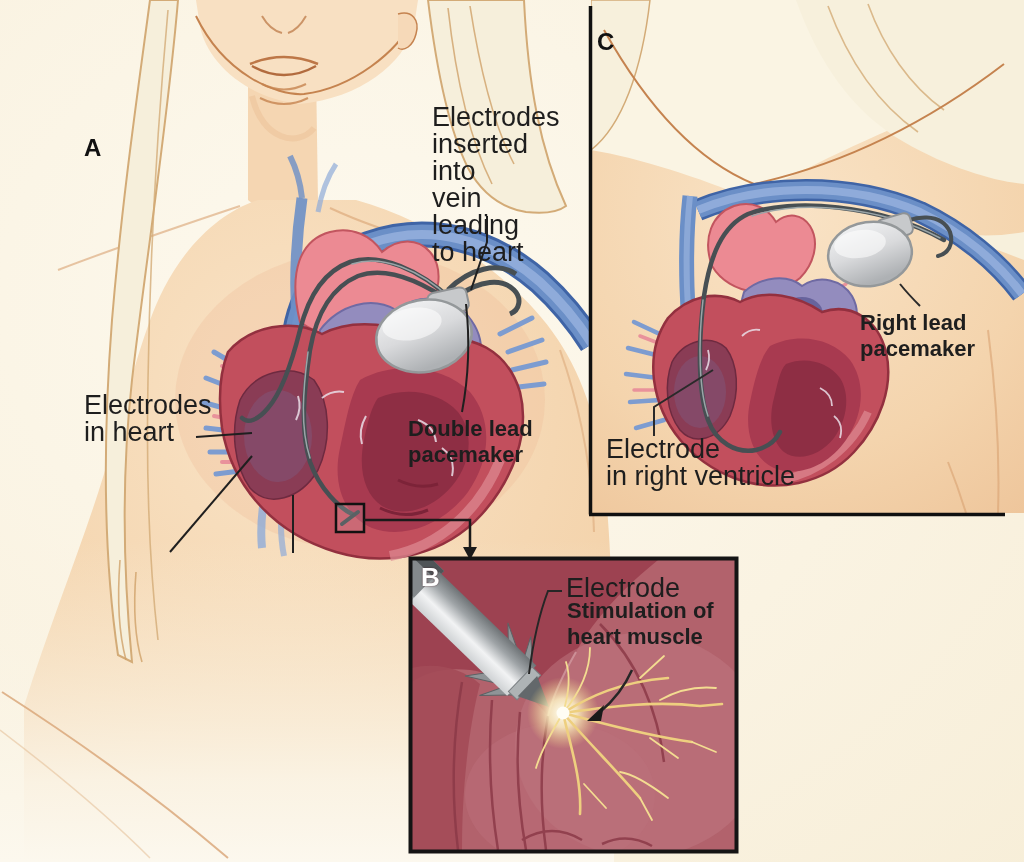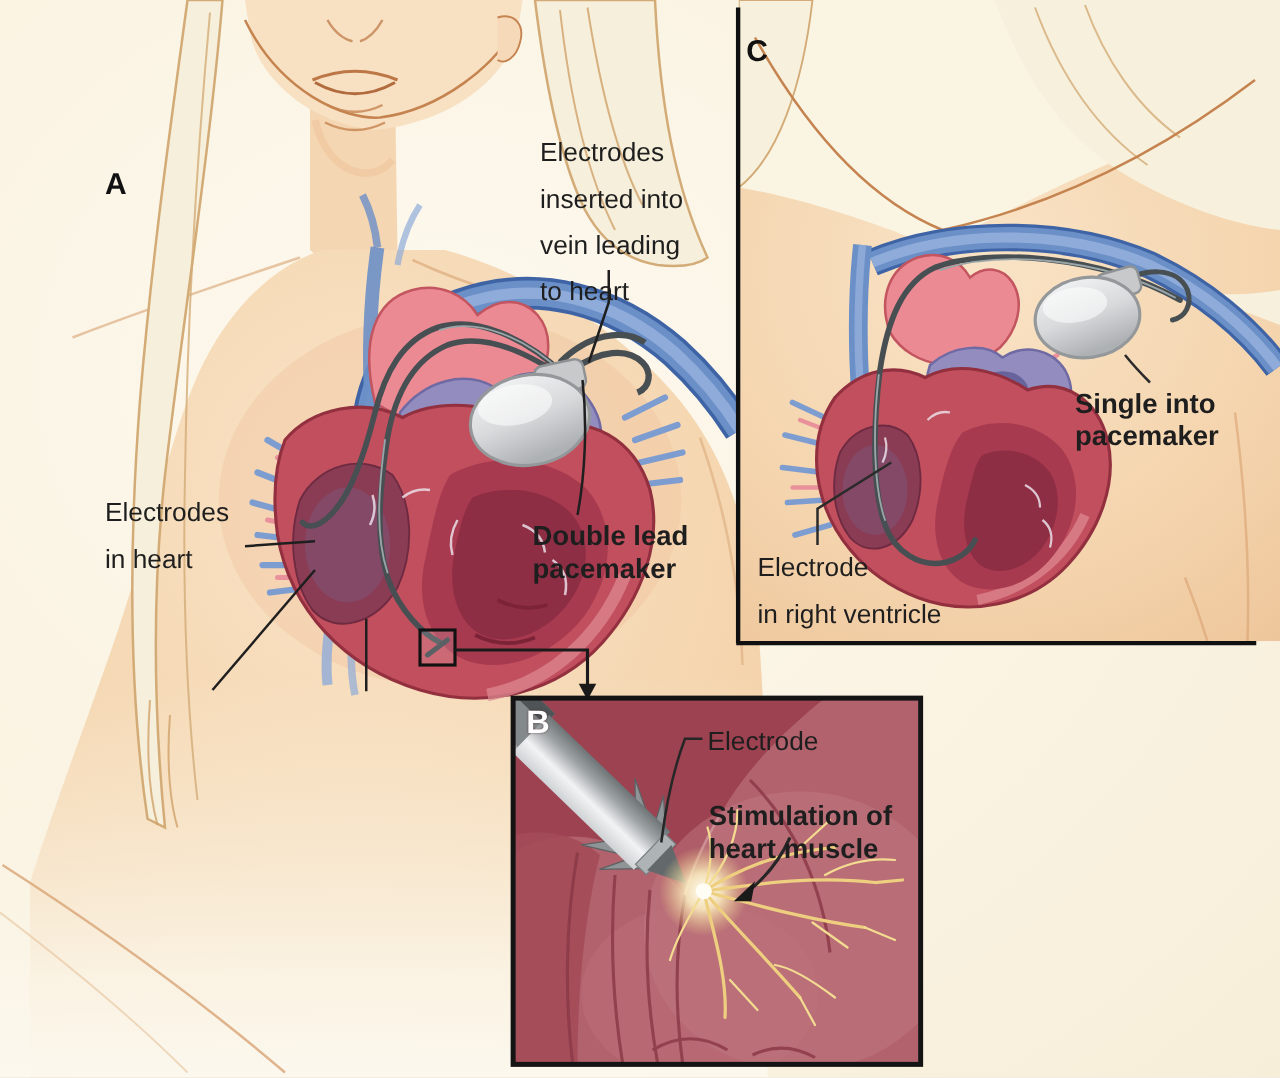--- a/index.html
+++ b/index.html
@@ -1,20 +1,20 @@
 <!DOCTYPE html>
 <html><head>
 <meta charset="utf-8">
 <style>
   html,body{margin:0;padding:0;background:#e8e8e8;}
   .stage{position:relative;width:1024px;height:862px;overflow:hidden;
          background:#faf3e2;font-family:"Liberation Sans",sans-serif;}
   .stage svg{position:absolute;left:0;top:0;}
   .label{position:absolute;color:#1e1e1e;white-space:pre-line;
-         font-family:"Liberation Sans",sans-serif;line-height:37px;font-size:21px;}
+         font-family:"Liberation Sans",sans-serif;line-height:27px;font-size:27px;}
   .label.bold{font-weight:bold;font-size:22px;line-height:26px;}
   .panel-letter{position:absolute;font-weight:bold;font-size:24px;color:#111;
                 font-family:"Liberation Sans",sans-serif;}
   .panel-letter.white{color:#fff;font-size:26px;text-shadow:0 0 2px rgba(60,0,10,.6);}
 </style>
 </head>
 <body>
 
 <div class="stage">
 
@@ -313,27 +313,27 @@
   </g>
 </svg>
 
 <div class="panel-letter" style="left:84px;top:134px">A</div>
 <div class="label" style="left:432px;top:104px;width:140px">Electrodes
 inserted into
 vein leading
 to heart</div>
 <div class="label" style="left:84px;top:392px;width:120px">Electrodes
 in heart</div>
-<div class="label bold" style="left:426px;top:416px;width:150px">Double lead
+<div class="label bold" style="left:408px;top:416px;width:150px">Double lead
 pacemaker</div>
 
 <div class="panel-letter" style="left:597px;top:28px">C</div>
-<div class="label bold" style="left:860px;top:310px;width:150px">Single into
+<div class="label bold" style="left:860px;top:310px;width:150px">Right lead
 pacemaker</div>
 <div class="label" style="left:606px;top:436px;width:190px">Electrode
 in right ventricle</div>
 
 <div class="panel-letter white" style="left:421px;top:562px">B</div>
 <div class="label" style="left:566px;top:575px;white-space:nowrap">Electrode</div>
-<div class="label bold" style="left:567px;top:640px;width:170px">Stimulation of
+<div class="label bold" style="left:567px;top:598px;width:170px">Stimulation of
 heart muscle</div>
 
 </div>
 
 </body></html>

